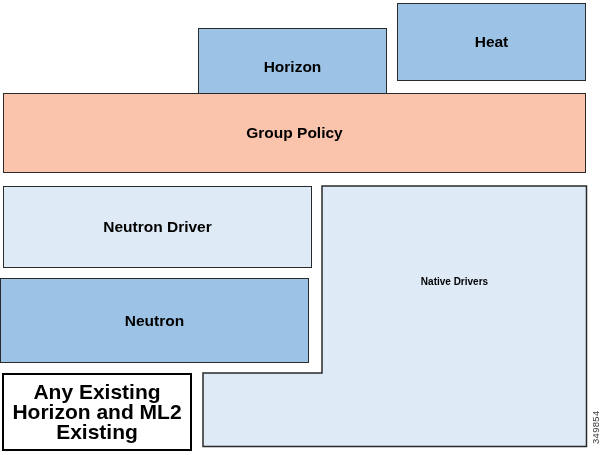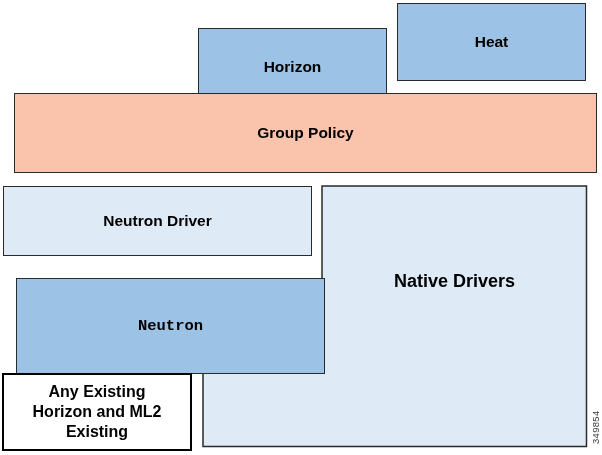--- a/index.html
+++ b/index.html
@@ -31,29 +31,29 @@
     color: #000000;
     border: 1.5px solid var(--border-dark);
   }
   .blue   { background: var(--box-blue); }
   .salmon { background: var(--box-salmon); }
   .lightblue { background: var(--box-light-blue); }
 
   .box-cli     { left: 3px;   top: 3px;   width: 185px; height: 78px; }
   .box-horizon { left: 198px; top: 9px;   width: 189px; height: 78px; margin-top: 19px; }
   .box-heat    { left: 397px; top: 3px;   width: 189px; height: 78px; }
-  .box-group-policy   { left: 14px; top: 93px;  width: 583px; height: 80px; }
-  .box-neutron-driver { left: 3px; top: 186px; width: 309px; height: 70px; }
-  .box-neutron        { left: 16px; top: 278px; width: 309px; height: 96px; font-family: Liberation Mono, monospace; }
+  .box-group-policy   { left: 3px; top: 93px;  width: 583px; height: 80px; }
+  .box-neutron-driver { left: 3px; top: 186px; width: 309px; height: 82px; }
+  .box-neutron        { left: 0; top: 278px; width: 309px; height: 85px; }
 
   .box-existing {
     left: 2px; top: 373px; width: 190px; height: 78px;
     background: #ffffff;
     border: 2.5px solid #000000;
-    font-size: 16px;
+    font-size: 21px;
     line-height: 20px;
   }
   .box-existing span { display: block; }
 
   .native-svg {
     position: absolute;
     left: 0; top: 0;
     width: 602px; height: 455px;
     pointer-events: none;
   }
@@ -63,21 +63,21 @@
     stroke-width: 1.5;
   }
   .native-label {
     position: absolute;
     left: 322px; top: 186px;
     width: 265px; height: 190px;
     display: flex;
     align-items: center;
     justify-content: center;
     font-weight: bold;
-    font-size: 18px;
+    font-size: 10px;
     color: #000000;
   }
   .fig-number {
     position: absolute;
     left: 581px; top: 424px;
     width: 30px; height: 10px;
     transform: rotate(-90deg);
     font-size: 9.5px;
     font-weight: normal;
     color: #3d3d3d;

